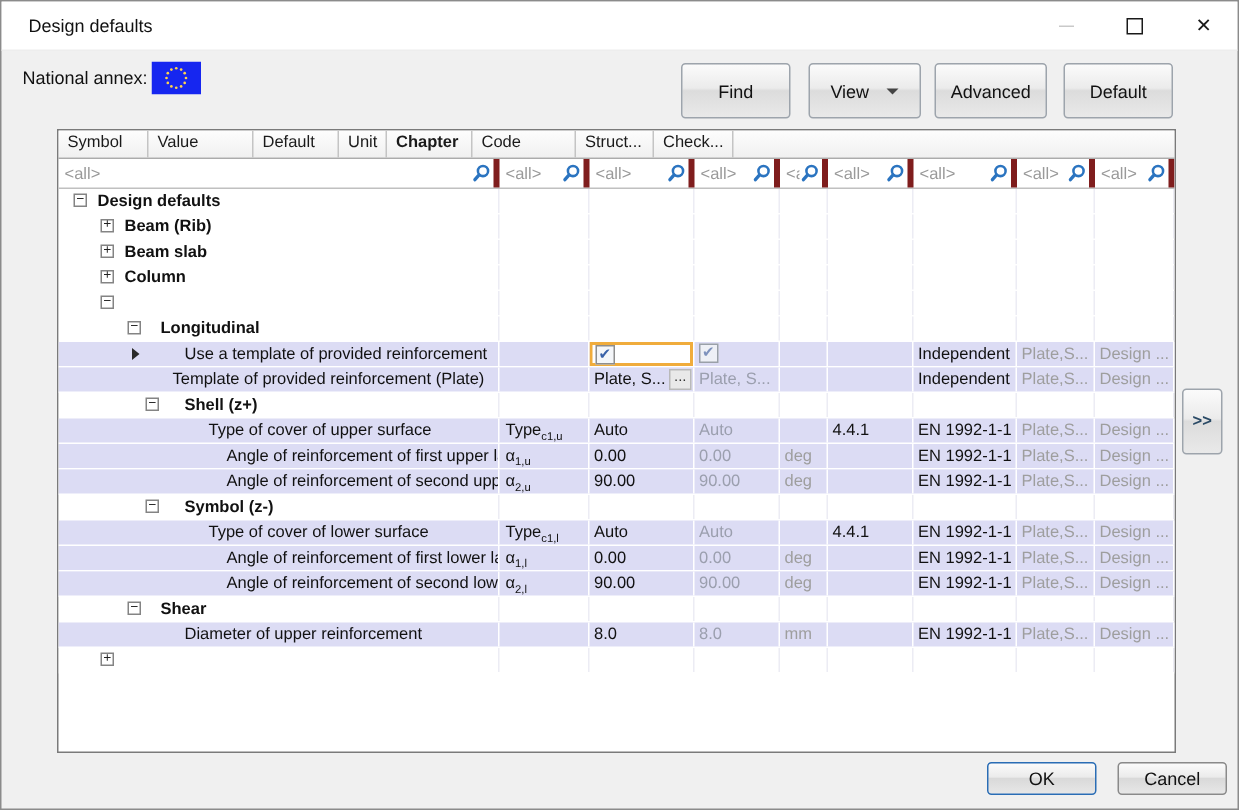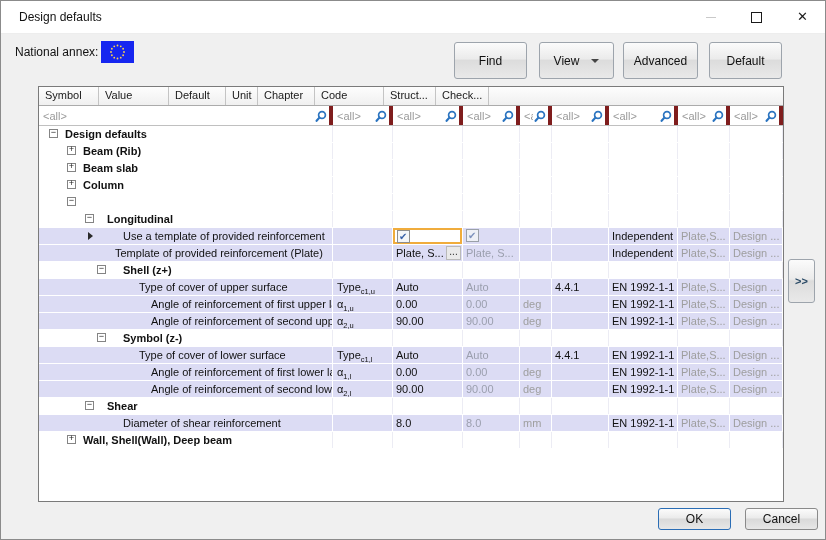--- a/index.html
+++ b/index.html
@@ -128,21 +128,21 @@
         </div>
         <div class="hcell" style="width: 70px;">
           <span class="hlab">Value</span>
         </div>
         <div class="hcell" style="width: 57px;">
           <span class="hlab">Default</span>
         </div>
         <div class="hcell" style="width: 32px;">
           <span class="hlab">Unit</span>
         </div>
-        <div class="hcell" style="width: 57px;">
+        <div class="hcell" style="width: 57px; font-weight: bold;">
           <span class="hlab">Chapter</span>
         </div>
         <div class="hcell" style="width: 69px;">
           <span class="hlab">Code</span>
         </div>
         <div class="hcell" style="width: 52px;">
           <span class="hlab">Struct...</span>
         </div>
         <div class="hcell" style="width: 53px;">
           <span class="hlab">Check...</span>
@@ -446,35 +446,34 @@
           <div class="cell c-value" style="width: 70px;"></div>
           <div class="cell c-def" style="width: 57px;"></div>
           <div class="cell c-unit" style="width: 32px;"></div>
           <div class="cell c-chapter" style="width: 57px;"></div>
           <div class="cell c-code" style="width: 69px;"></div>
           <div class="cell c-struct" style="width: 52px;"></div>
           <div class="cell c-check" style="width: 53px;"></div>
         </div>
         <div class="trow shaded">
           <div class="cell c-desc" style="width: 294px;">
-            <span class="dlab" style="left: 84px;">Diameter of shear reinforcement</span>
+            <span class="dlab" style="left: 84px;">Diameter of upper reinforcement</span>
           </div>
           <div class="cell c-symbol" style="width: 60px;"></div>
           <div class="cell c-value" style="width: 70px;"><span class="vtext">8.0</span></div>
           <div class="cell c-def" style="width: 57px;"><span class="dtext">8.0</span></div>
           <div class="cell c-unit" style="width: 32px;"><span class="gtext">mm</span></div>
           <div class="cell c-chapter" style="width: 57px;"></div>
           <div class="cell c-code" style="width: 69px;"><span class="ktext">EN 1992-1-1</span></div>
           <div class="cell c-struct" style="width: 52px;"><span class="gtext">Plate,S...</span></div>
           <div class="cell c-check" style="width: 53px;"><span class="gtext">Design ...</span></div>
         </div>
         <div class="trow">
           <div class="cell c-desc" style="width: 294px;">
             <span class="exp" style="left: 28px;">+</span>
-            <span class="dlab b" style="left: 44px;">Wall, Shell(Wall), Deep beam</span>
           </div>
           <div class="cell c-symbol" style="width: 60px;"></div>
           <div class="cell c-value" style="width: 70px;"></div>
           <div class="cell c-def" style="width: 57px;"></div>
           <div class="cell c-unit" style="width: 32px;"></div>
           <div class="cell c-chapter" style="width: 57px;"></div>
           <div class="cell c-code" style="width: 69px;"></div>
           <div class="cell c-struct" style="width: 52px;"></div>
           <div class="cell c-check" style="width: 53px;"></div>
         </div>

